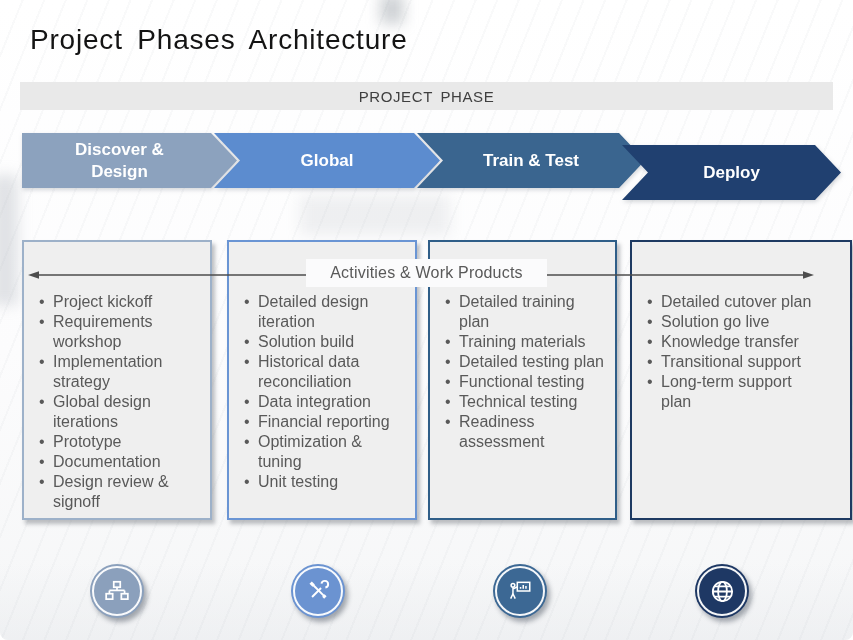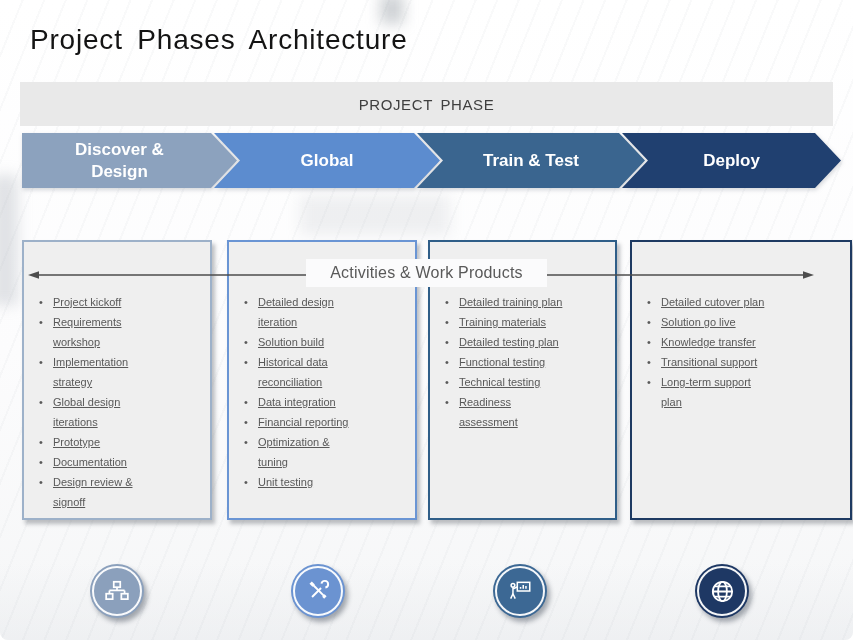--- a/index.html
+++ b/index.html
@@ -22,21 +22,21 @@
   .smudge.s2 { left:380px; top:-6px; width:24px; height:30px; background:rgba(120,128,138,0.35); }
   .smudge.s3 { left:300px; top:195px; width:150px; height:40px; background:rgba(170,176,184,0.18); }
 
   .title {
     position:absolute; left:30px; top:24px; margin:0;
     font-size:28px; font-weight:400; color:#141414;
     letter-spacing:0.8px; word-spacing:6px;
   }
 
   .phase-banner {
-    position:absolute; left:20px; top:82px; width:813px; height:44px;
+    position:absolute; left:20px; top:82px; width:813px; height:28px;
     background:#e9e9e9; display:flex; align-items:center; justify-content:center;
   }
   .phase-banner span { font-size:15px; color:#3f3f3f; letter-spacing:0.6px; word-spacing:3px; }
 
   .arrow-band { position:absolute; left:0; top:133px; height:55px; width:684px;
     filter:drop-shadow(1px 2px 2px rgba(90,100,110,0.25)); }
   .arrow {
     position:absolute; top:0; height:55px;
     display:flex; align-items:center; justify-content:center;
     color:#ffffff; font-weight:bold; font-size:17px; text-align:center;
@@ -53,21 +53,21 @@
     position:absolute; top:240px; height:280px; background:#efefef;
     border:2px solid #888; box-shadow:3px 4px 4px rgba(110,115,122,0.45);
   }
   .col.c1 { left:22px;  width:190px; }
   .col.c2 { left:227px; width:190px; }
   .col.c3 { left:428px; width:189px; }
   .col.c4 { left:630px; width:222px; }
   .col ul { list-style:none; margin:0; padding:50px 6px 0 14px; }
   .col li {
     position:relative; padding-left:15px; margin:0;
-    font-size:11px; line-height:20px; color:#595959; white-space:pre-line;text-decoration:underline;
+    font-size:16px; line-height:20px; color:#595959; white-space:pre-line;
   }
   .col li::before { content:"\2022"; position:absolute; left:1px; top:0; color:#595959; }
 
   .activities-arrow { position:absolute; left:26px; top:269px; z-index:3; pointer-events:none; }
   .activities-label { position:absolute; left:0; top:259px; width:853px; text-align:center; z-index:4; }
   .activities-label span {
     display:inline-block; background:#fbfbfc; padding:5px 24px;
     font-size:16px; color:#595959; letter-spacing:0.2px;
   }
 
@@ -95,21 +95,21 @@
 
   <div class="phase-banner">
     <span>PROJECT PHASE</span>
   </div>
 
   <div class="arrow-band">
     <div class="arrow head a1" style="background: rgb(140, 162, 190);">Discover &amp;
 Design</div>
     <div class="arrow mid a2" style="background: rgb(92, 140, 207);">Global</div>
     <div class="arrow mid a3" style="background: rgb(58, 101, 143);">Train &amp; Test</div>
-    <div class="arrow mid a4" style="background: rgb(32, 64, 112);">Deploy</div>
+    <div class="arrow mid a4" style="background: rgb(32, 64, 112); margin-top: 12px;">Deploy</div>
   </div>
 
   <div class="col c1" style="border-color: rgb(157, 177, 201);">
     <ul>
         <li>Project kickoff</li>
         <li>Requirements
 workshop</li>
         <li>Implementation
 strategy</li>
         <li>Global design

